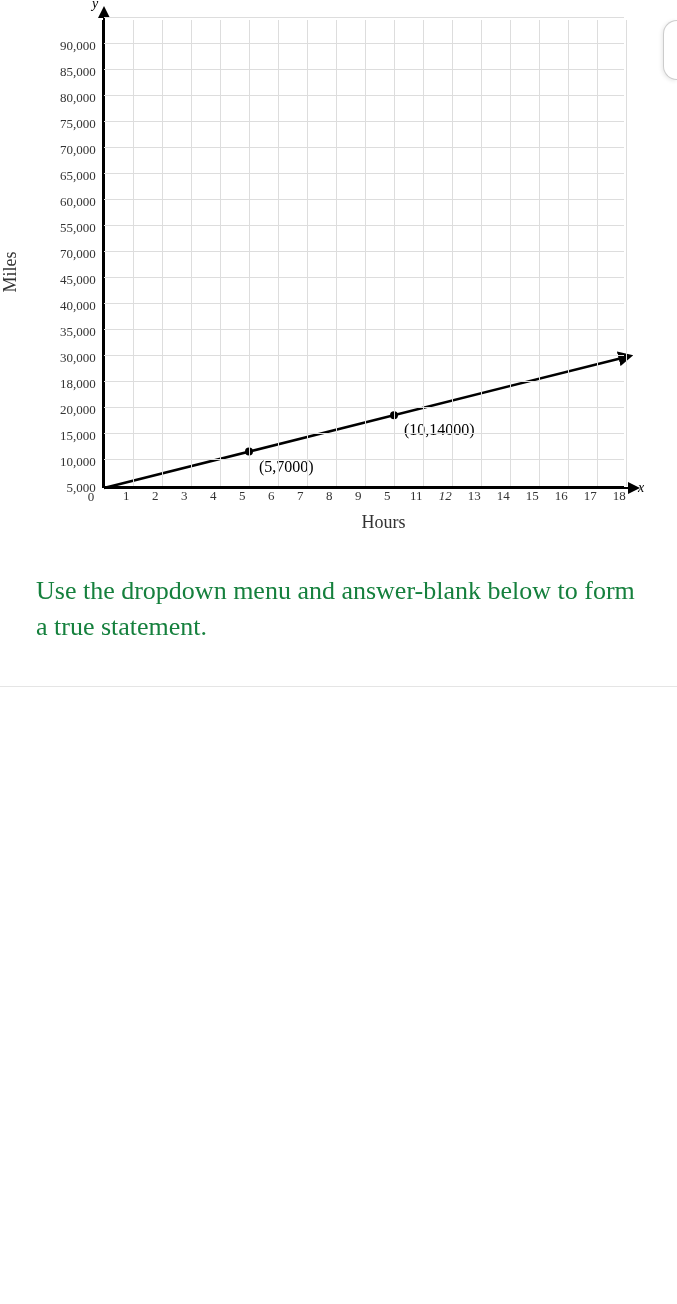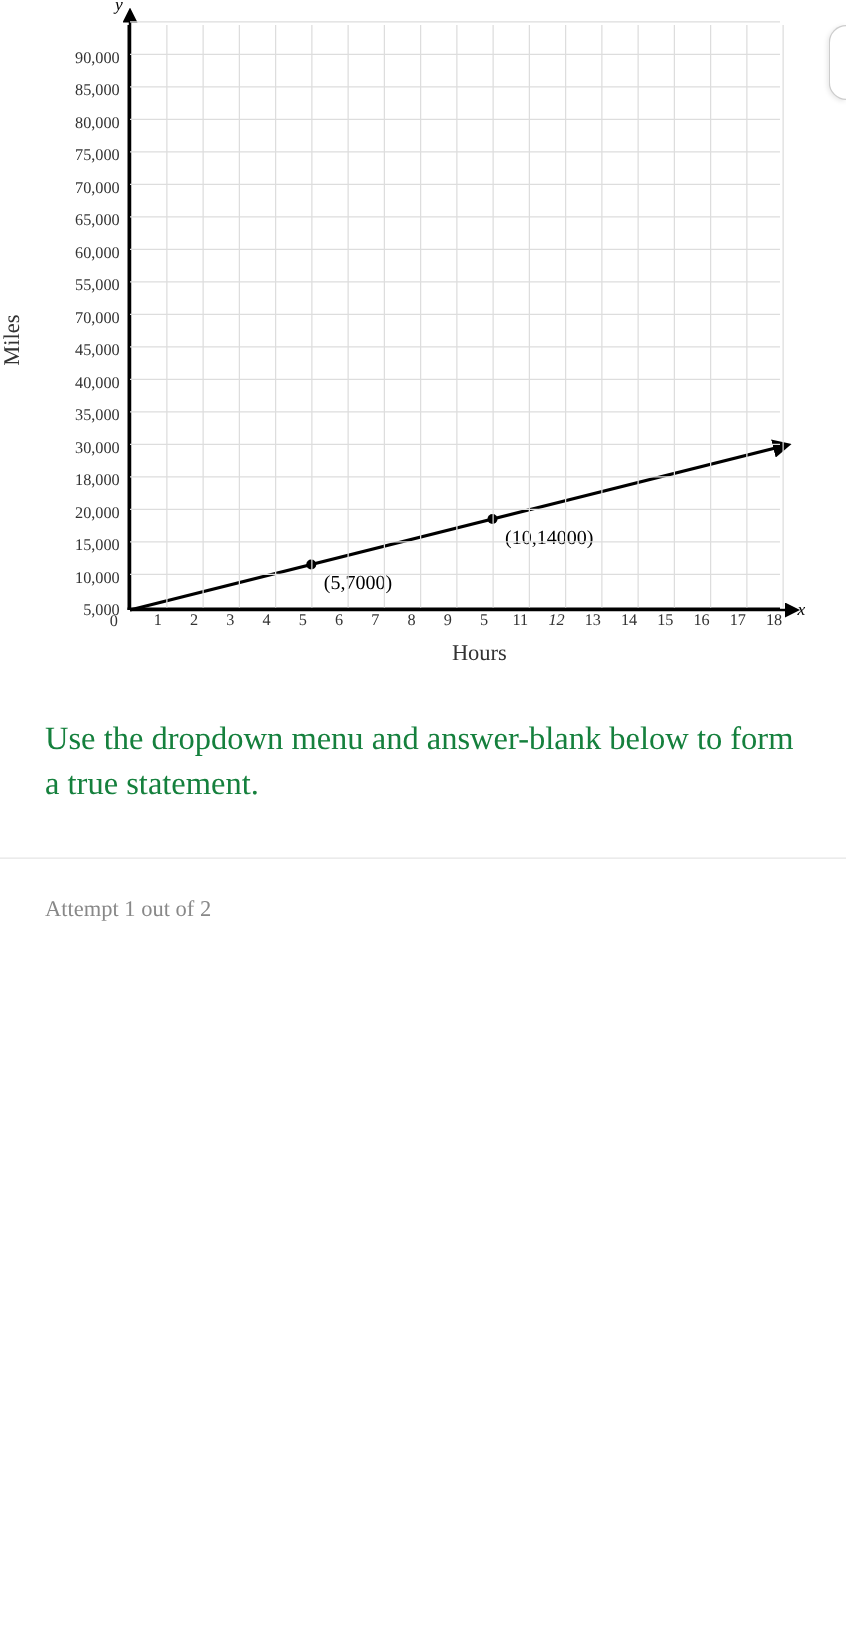--- a/index.html
+++ b/index.html
@@ -243,15 +243,14 @@
 
   <div class="x-axis-label">Hours</div>
   <div class="y-axis-label">Miles</div>
 </div>
 
 <div class="instruction">Use the dropdown menu and answer-blank below to form a true statement.</div>
 
 <hr class="divider">
 
 <div class="answer-section">
-  <div class="attempt">Attempt 1 out of 2</div>
 
 </div>
 
 </body></html>

